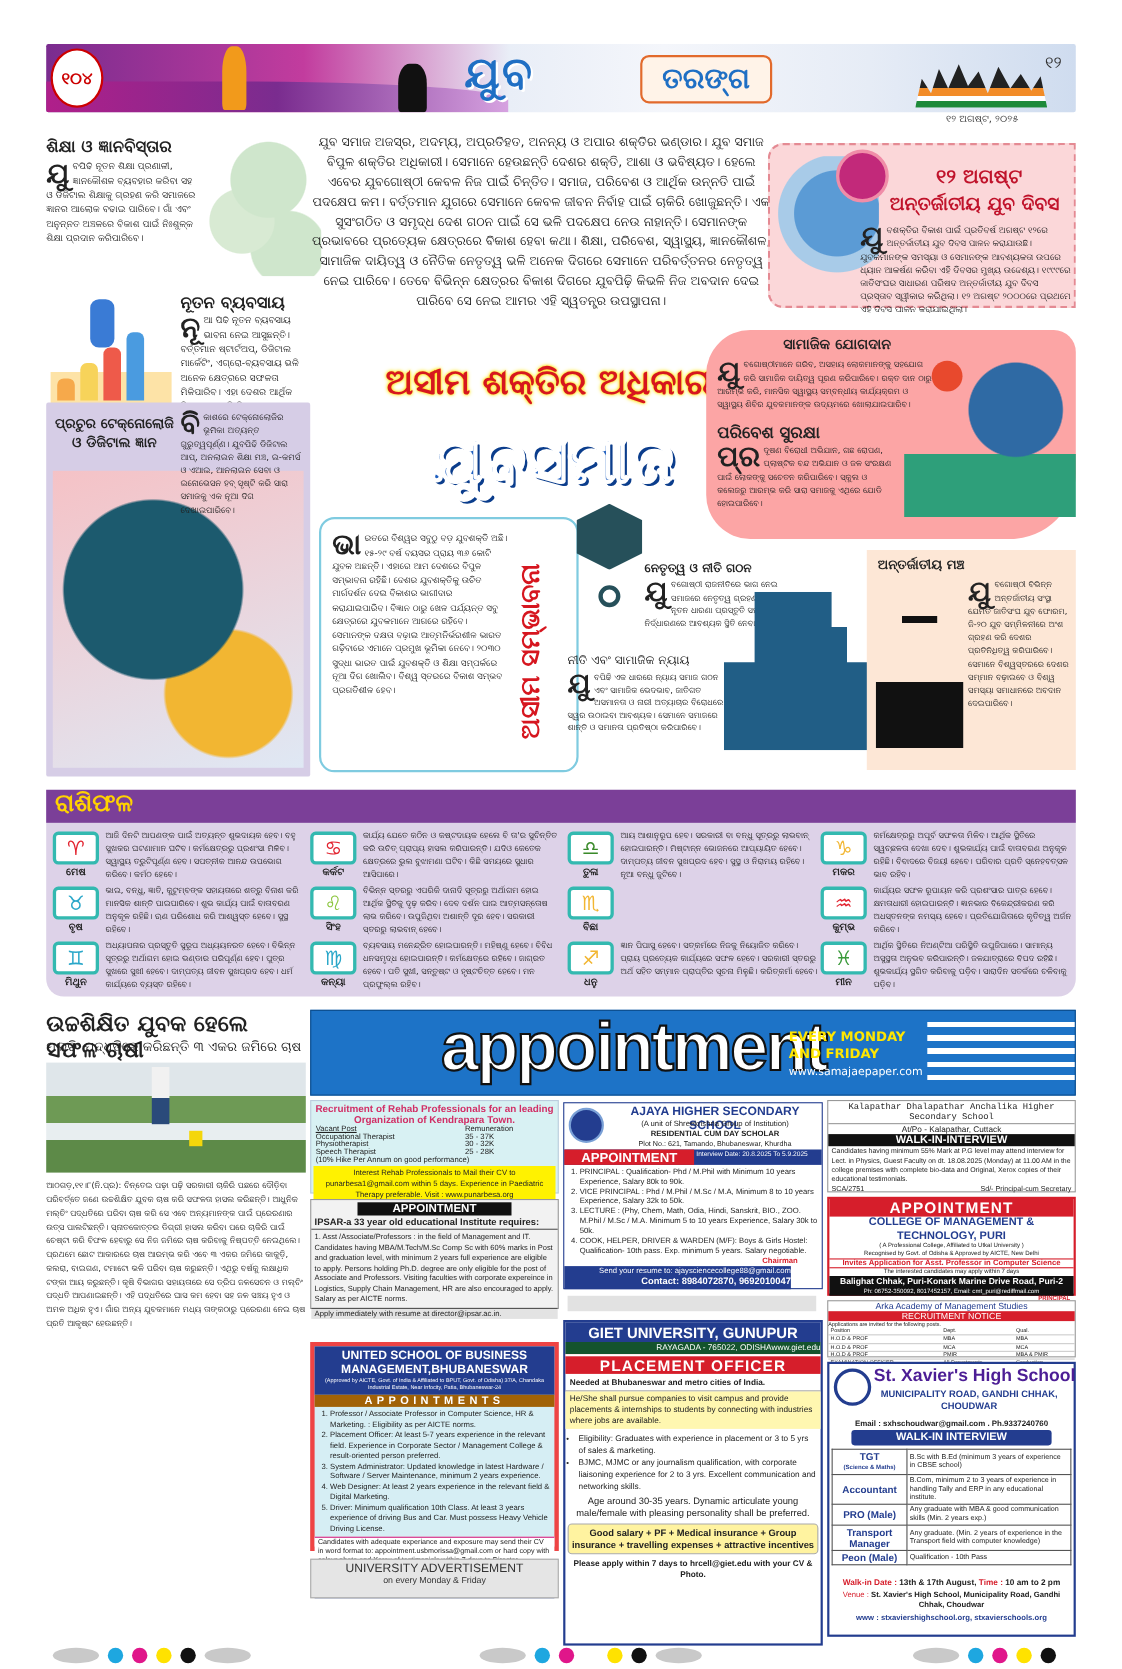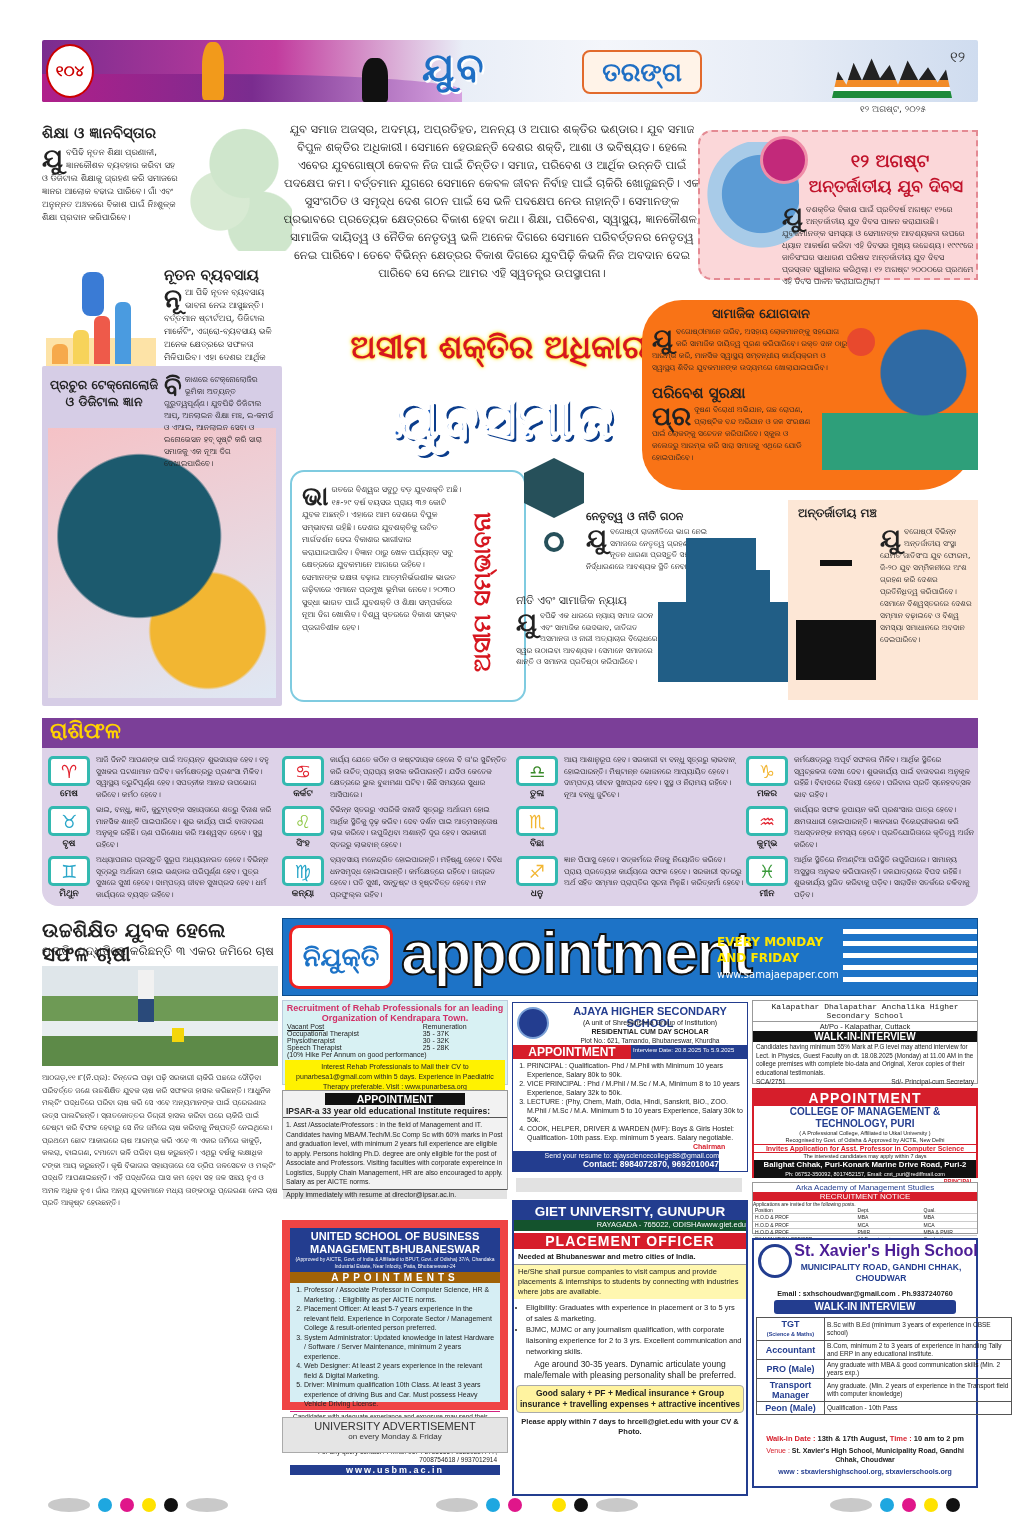--- a/index.html
+++ b/index.html
@@ -36,21 +36,21 @@
 .tech{left:0;top:248px;width:240px;height:340px;background:#d6cde6;border-radius:2px}
 .tech .illus{left:6px;top:62px;width:228px;height:270px;background:radial-gradient(circle at 40% 40%,#1c5a6e 0 38%,transparent 39%),radial-gradient(circle at 70% 75%,#f2b632 0 22%,transparent 23%),linear-gradient(160deg,#f5c2c6,#dfe8f4)}
 .headline1{left:250px;top:210px;width:420px;text-align:center;font-size:32px;font-weight:bold;color:#d6161f;text-shadow:0 0 4px #ffe200,0 0 2px #ffe200}
 .headline2{left:270px;top:266px;width:380px;text-align:center;font-size:58px;font-weight:bold;color:#1f5fbf;-webkit-text-stroke:2px #fff;text-shadow:3px 3px 0 #0b3d8c}
 .opportunity{left:248px;top:352px;width:236px;height:232px;background:#fff;border:2px solid #7fcbe0;border-radius:14px}
 .opportunity .txt{left:10px;top:12px;width:160px;font-size:8px;line-height:12.5px}
 .opportunity .vert{left:176px;top:20px;width:60px;height:200px;writing-mode:vertical-rl;transform:rotate(180deg);font-size:24px;font-weight:bold;color:#d6161f;text-align:center}
 .lead{left:482px;top:340px;width:200px;height:120px}
 .lead .pin{left:0;top:0;width:60px;height:60px;background:#26505a;clip-path:polygon(50% 0,100% 25%,100% 75%,50% 100%,0 75%,0 25%)}
 .lead .pinc{left:20px;top:74px;width:20px;height:20px;border-radius:50%;border:4px solid #26505a}
-.social-cont{left:600px;top:182px;width:336px;height:190px;background:#f97316;border-radius:40px 20px 60px 40px}
+.social-cont{left:600px;top:182px;width:336px;height:190px;background:#fca5a5;border-radius:40px 20px 60px 40px}
 .social-cont .h{left:70px;top:6px;font-size:13px;font-weight:bold}
 .social-cont .t{left:10px;top:26px;width:196px;font-size:7.5px;line-height:12px}
 .social-cont .h2{left:10px;top:84px;font-size:15px;font-weight:bold}
 .social-cont .t2{left:10px;top:104px;width:160px;font-size:7.5px;line-height:12px}
 .social-cont .scene{left:180px;top:20px;width:156px;height:150px;background:radial-gradient(circle at 65% 35%,#2f6aa4 0 30%,transparent 31%),linear-gradient(0deg,#2e9f7a 0 38%,transparent 38%)}
 .social-cont .sun{left:205px;top:28px;width:28px;height:28px;border-radius:50%;background:#e8492d}
 .intl-stage{left:746px;top:382px;width:190px;height:200px;background:#fde7d6}
 .intl-stage .h{left:10px;top:6px;font-size:12px;font-weight:bold}
 .intl-stage .t{left:92px;top:26px;width:96px;font-size:7.5px;line-height:12px}
 .puzzle{left:616px;top:420px;width:140px;height:160px;background:#215e86;clip-path:polygon(20% 0,70% 0,70% 20%,80% 20%,80% 40%,100% 40%,100% 90%,0 90%,0 40%,20% 40%)}
@@ -82,21 +82,21 @@
 .rehab{left:282px;top:1000px;width:226px;height:85px;background:#d8f1f3;border:1px solid #bcd}
 .rehab .t{font-size:9px;color:#d12f66;text-align:center;font-weight:bold;padding:2px 2px 0}
 .rehab table{width:100%;font-size:7px;border-collapse:collapse;padding:0 6px}
 .rehab td{padding:0 4px}
 .rehab .y{background:#fff200;font-size:7px;text-align:center;padding:2px;line-height:10px;margin:2px}
 .ipsar{left:282px;top:1090px;width:226px;height:100px;background:#f2f2f2;border:1px solid #999}
 .ipsar .hd{background:#111;color:#fff;font-weight:bold;font-size:10.5px;text-align:center;width:140px;margin:2px auto 0}
 .ipsar .sub{font-size:8.5px;font-weight:bold;padding:1px 3px;border-bottom:1px solid #555}
 .ipsar .b{font-size:6.8px;line-height:9.5px;padding:2px 3px}
 .ipsar .f{font-size:7px;border-top:1px solid #555;padding:1px 3px;background:#e3e3e3}
-.usbm{left:282px;top:1220px;width:226px;height:190px;background:#d6eef4;border:8px solid #ef4444}
+.usbm{left:282px;top:1220px;width:226px;height:190px;background:#d6eef4;border:4px solid #ef4444}
 .usbm .hd{background:#233d8f;color:#fff;font-weight:bold;font-size:11px;text-align:center;line-height:13px;padding:2px}
 .usbm .hd small{display:block;font-size:5px;font-weight:normal;line-height:7px}
 .usbm .ap{background:#a16207;color:#fff;font-weight:bold;text-align:center;font-size:10px;letter-spacing:4px}
 .usbm ol{font-size:7px;line-height:9.5px;padding:2px 4px 2px 14px}
 .usbm .f1{font-size:6.5px;line-height:8px;border-top:1px solid #d1207f;padding:1px 3px;background:#fff}
 .usbm .f2{font-size:6.5px;line-height:8px;padding:1px 3px;text-align:right;border-top:1px solid #d1207f}
 .usbm .url{background:#233d8f;color:#fff;text-align:center;font-size:9px;font-weight:bold;letter-spacing:2px}
 .appt-adv{left:282px;top:1417px;width:226px;height:36px;background:#e5e5e5;border:1px solid #aaa;text-align:center}
 .appt-adv .a{font-size:11px;color:#333;margin-top:2px}
 .appt-adv .b{font-size:8px;color:#333}
@@ -142,21 +142,21 @@
 .arka .h{color:#233d8f;font-size:8px;text-align:center;line-height:9px}
 .arka .r{background:#d61e2b;color:#fff;font-size:8px;text-align:center;line-height:9px}
 .arka table{width:100%;border-collapse:collapse}
 .arka td{border-bottom:1px solid #ccc;padding:0 2px}
 .sxav{left:752px;top:1238px;width:226px;height:250px;border:2px solid #233d8f;background:#fff}
 .sxav .logo{left:4px;top:4px;width:34px;height:34px;border-radius:50%;border:3px solid #233d8f}
 .sxav .h{left:40px;top:2px;width:184px;font-size:16px;font-weight:bold;color:#4c1d95;text-align:center}
 .sxav .a1{left:30px;top:22px;width:194px;font-size:8.5px;font-weight:bold;color:#233d8f;text-align:center;line-height:11px}
 .sxav .em{left:0;top:49px;width:222px;font-size:7.2px;text-align:center;font-weight:bold}
 .sxav .wi{left:20px;top:60px;width:182px;height:14px;background:#233d8f;color:#fff;font-weight:bold;font-size:10px;text-align:center;line-height:14px;border-radius:3px}
-.sxav table{position:absolute;left:2px;top:77px;width:256px;border-collapse:collapse}
+.sxav table{position:absolute;left:2px;top:77px;width:218px;border-collapse:collapse}
 .sxav td{border:1px solid #555;font-size:6.5px;line-height:8px;padding:1px 2px}
 .sxav td.p{color:#233d8f;font-weight:bold;font-size:9px;text-align:center;width:68px;line-height:10px}
 .sxav td.p small{display:block;font-size:5.5px}
 .sxav .wd{left:0;top:194px;width:222px;font-size:7.5px;font-weight:bold;text-align:center}
 .sxav .wd span{color:#d61e2b}
 .sxav .ve{left:0;top:206px;width:222px;font-size:7px;text-align:center;line-height:9px}
 .sxav .ve span{color:#d61e2b}
 .sxav .ww{left:0;top:228px;width:222px;font-size:7px;text-align:center;color:#233d8f;font-weight:bold}
 .regmarks{position:absolute;display:flex;gap:8px;align-items:center}
 .regmarks .d{width:14px;height:14px;border-radius:50%}
@@ -327,21 +327,20 @@
 <div id="farmer" class="abs">
   <div class="abs h1">ଉଚ୍ଚଶିକ୍ଷିତ ଯୁବକ ହେଲେ ସଫଳ ଚାଷୀ</div>
   <div class="abs h2">ମଲ୍‌ଚିଂ ପଦ୍ଧତିରେ କରିଛନ୍ତି ୩ ଏକର ଜମିରେ ଚାଷ</div>
   <div class="abs photo"></div>
   <div class="abs man"></div>
   <div class="abs trap"></div>
   <div class="abs story">ଆଠଗଡ଼,୧୧।୮(ନି.ପ୍ର): ଚିନ୍ତେଇ ପଢ଼ା ପଢ଼ି ସରକାରୀ ଚାକିରି ପଛରେ ଦୌଡ଼ିବା ପରିବର୍ତ୍ତେ ଜଣେ ଉଚ୍ଚଶିକ୍ଷିତ ଯୁବକ ଚାଷ କରି ସଫଳତା ହାସଲ କରିଛନ୍ତି। ଆଧୁନିକ ମଲ୍‌ଚିଂ ପଦ୍ଧତିରେ ପରିବା ଚାଷ କରି ସେ ଏବେ ଅନ୍ୟମାନଙ୍କ ପାଇଁ ପ୍ରେରଣାର ଉତ୍ସ ପାଲଟିଛନ୍ତି। ସ୍ନାତକୋତ୍ତର ଡିଗ୍ରୀ ହାସଲ କରିବା ପରେ ଚାକିରି ପାଇଁ ଚେଷ୍ଟା କରି ବିଫଳ ହେବାରୁ ସେ ନିଜ ଜମିରେ ଚାଷ କରିବାକୁ ନିଷ୍ପତ୍ତି ନେଇଥିଲେ। ପ୍ରଥମେ ଛୋଟ ଆକାରରେ ଚାଷ ଆରମ୍ଭ କରି ଏବେ ୩ ଏକର ଜମିରେ କାକୁଡ଼ି, କଲରା, ବାଇଗଣ, ଟମାଟୋ ଭଳି ପରିବା ଚାଷ କରୁଛନ୍ତି। ଏଥିରୁ ବର୍ଷକୁ ଲକ୍ଷାଧିକ ଟଙ୍କା ଆୟ କରୁଛନ୍ତି। କୃଷି ବିଭାଗର ସହାୟତାରେ ସେ ଡ୍ରିପ ଜଳସେଚନ ଓ ମଲ୍‌ଚିଂ ପଦ୍ଧତି ଆପଣାଇଛନ୍ତି। ଏହି ପଦ୍ଧତିରେ ଘାସ କମ ହେବା ସହ ଜଳ ସଞ୍ଚୟ ହୁଏ ଓ ଅମଳ ଅଧିକ ହୁଏ। ଗାଁର ଅନ୍ୟ ଯୁବକମାନେ ମଧ୍ୟ ତାଙ୍କଠାରୁ ପ୍ରେରଣା ନେଇ ଚାଷ ପ୍ରତି ଆକୃଷ୍ଟ ହେଉଛନ୍ତି।</div>
 </div>
 
 <div id="appt-banner" class="abs">
-  <div class="abs logo">ନିଯୁକ୍ତି</div>
   <div class="abs word">appointment</div>
   <div class="abs em1">EVERY MONDAY</div>
   <div class="abs em2">AND FRIDAY</div>
   <div class="abs url">www.samajaepaper.com</div>
   <div class="abs stripes"></div>
 </div>
 
 <div class="ad rehab">
   <div class="t">Recruitment of Rehab Professionals for an leading Organization of Kendrapara Town.</div>
   <table>

